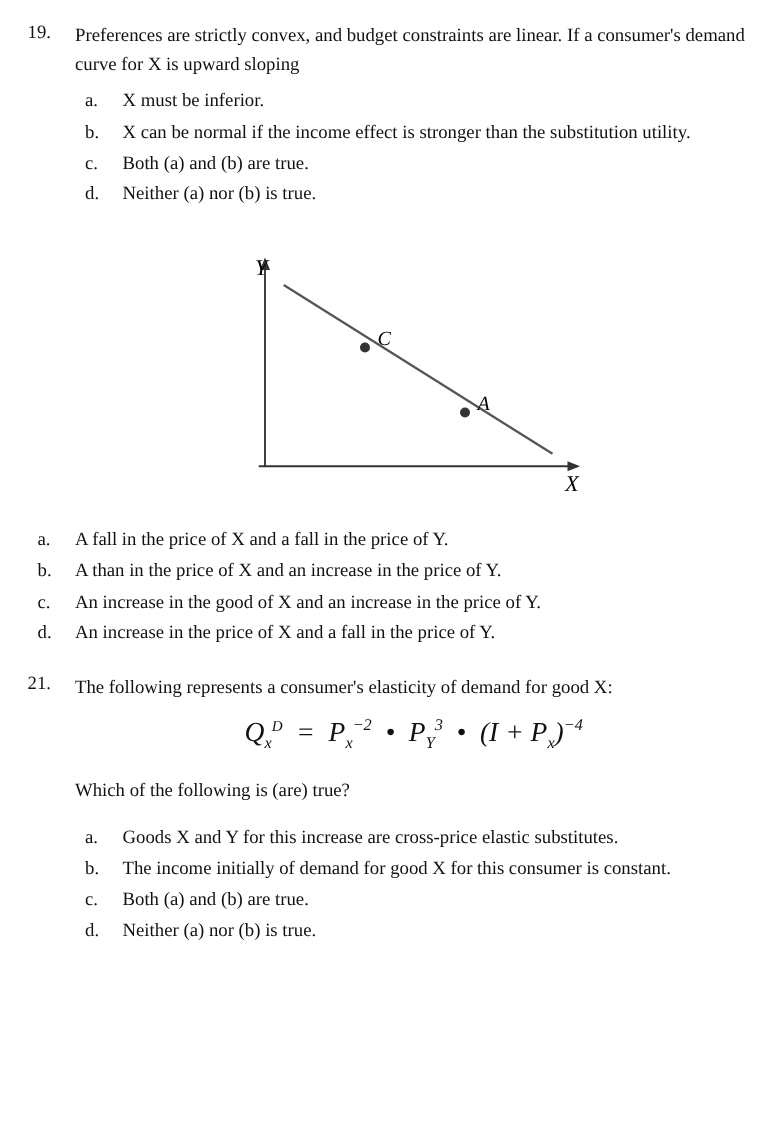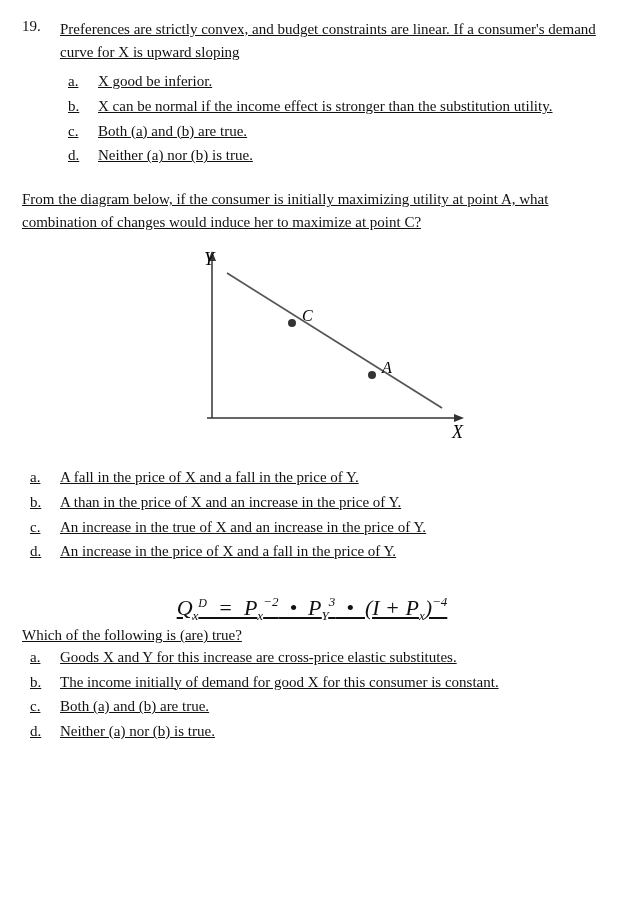--- a/index.html
+++ b/index.html
@@ -16,21 +16,20 @@
       display: flex;
       margin-bottom: 18px;
     }
     .q-num {
       min-width: 38px;
       font-size: 15px;
       padding-top: 0;
     }
     .q-content {
       flex: 1;
-      text-decoration: underline;
     }
     .q-text {
       margin-bottom: 8px;
       line-height: 1.5;
     }
     .options {
       margin-left: 8px;
     }
     .option-row {
       display: flex;
@@ -47,62 +46,61 @@
       margin: 10px 0 14px 0;
       display: flex;
       justify-content: center;
     }
     svg.diagram {
       width: 320px;
       height: 210px;
     }
     .formula-block {
       text-align: center;
-      margin: 10px 0 0 0;
+      margin: 10px 0 20px 0;
       font-size: 22px;
     }
     sub, sup {
       font-size: 70%;
     }
     .which-text {
-      margin-bottom: 0;
+      margin-bottom: 16px;
       line-height: 1.5;
     }
   </style>
 </head>
 <body>
 
 <div class="question-block">
   <div class="q-num">19.</div>
   <div class="q-content">
     <div class="q-text">Preferences are strictly convex, and budget constraints are linear. If a consumer's demand curve for X is upward sloping</div>
     <div class="options">
       <div class="option-row">
         <span class="opt-letter">a.</span>
-        <span class="opt-text">X good be inferior.</span>
+        <span class="opt-text">X must be inferior.</span>
       </div>
       <div class="option-row">
         <span class="opt-letter">b.</span>
         <span class="opt-text">X can be normal if the income effect is stronger than the substitution utility.</span>
       </div>
       <div class="option-row">
         <span class="opt-letter">c.</span>
         <span class="opt-text">Both (a) and (b) are true.</span>
       </div>
       <div class="option-row">
         <span class="opt-letter">d.</span>
         <span class="opt-text">Neither (a) nor (b) is true.</span>
       </div>
     </div>
   </div>
 </div>
 
 <div class="question-block">
   <div class="q-content">
-    <div class="q-text">From the diagram below, if the consumer is initially maximizing utility at point A, what combination of changes would induce her to maximize at point C?</div>
 
     <div class="diagram-container">
       <svg class="diagram" viewBox="0 0 320 210">
 
         <line x1="60" y1="10" x2="60" y2="175" stroke="#333" stroke-width="1.5"></line>
 
         <line x1="55" y1="175" x2="310" y2="175" stroke="#333" stroke-width="1.5"></line>
 
         <polygon points="60,8 56,18 64,18" fill="#333"></polygon>
 
@@ -126,32 +124,34 @@
       <div class="option-row">
         <span class="opt-letter">a.</span>
         <span class="opt-text">A fall in the price of X and a fall in the price of Y.</span>
       </div>
       <div class="option-row">
         <span class="opt-letter">b.</span>
         <span class="opt-text">A than in the price of X and an increase in the price of Y.</span>
       </div>
       <div class="option-row">
         <span class="opt-letter">c.</span>
-        <span class="opt-text">An increase in the true of X and an increase in the price of Y.</span>
+        <span class="opt-text">An increase in the good of X and an increase in the price of Y.</span>
       </div>
       <div class="option-row">
         <span class="opt-letter">d.</span>
         <span class="opt-text">An increase in the price of X and a fall in the price of Y.</span>
       </div>
     </div>
   </div>
 </div>
 
 <div class="question-block">
+  <div class="q-num">21.</div>
   <div class="q-content">
+    <div class="q-text">The following represents a consumer's elasticity of demand for good X:</div>
 
     <div class="formula-block">
       <span style="font-size:22px; font-style:italic; font-family:'Times New Roman',serif;">
         Q<sub style="font-size:13px; vertical-align:-0.4em;">x</sub><sup style="font-size:12px; vertical-align:0.7em;">D</sup>
         &nbsp;=&nbsp;
         P<sub style="font-size:13px; vertical-align:-0.4em;">x</sub><sup style="font-size:13px; vertical-align:0.7em;">−2</sup>
         &nbsp;•&nbsp;
         P<sub style="font-size:13px; vertical-align:-0.4em;">Y</sub><sup style="font-size:13px; vertical-align:0.7em;">3</sup>
         &nbsp;•&nbsp;
         (I&nbsp;+&nbsp;P<sub style="font-size:13px; vertical-align:-0.4em;">x</sub>)<sup style="font-size:13px; vertical-align:0.7em;">−4</sup>

